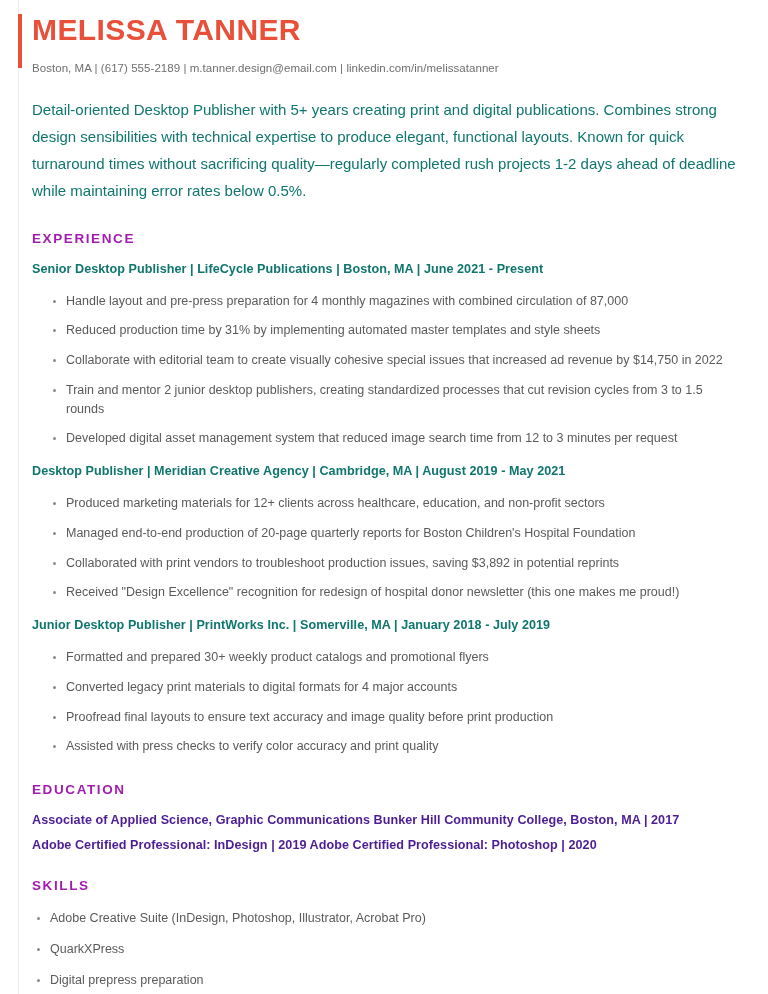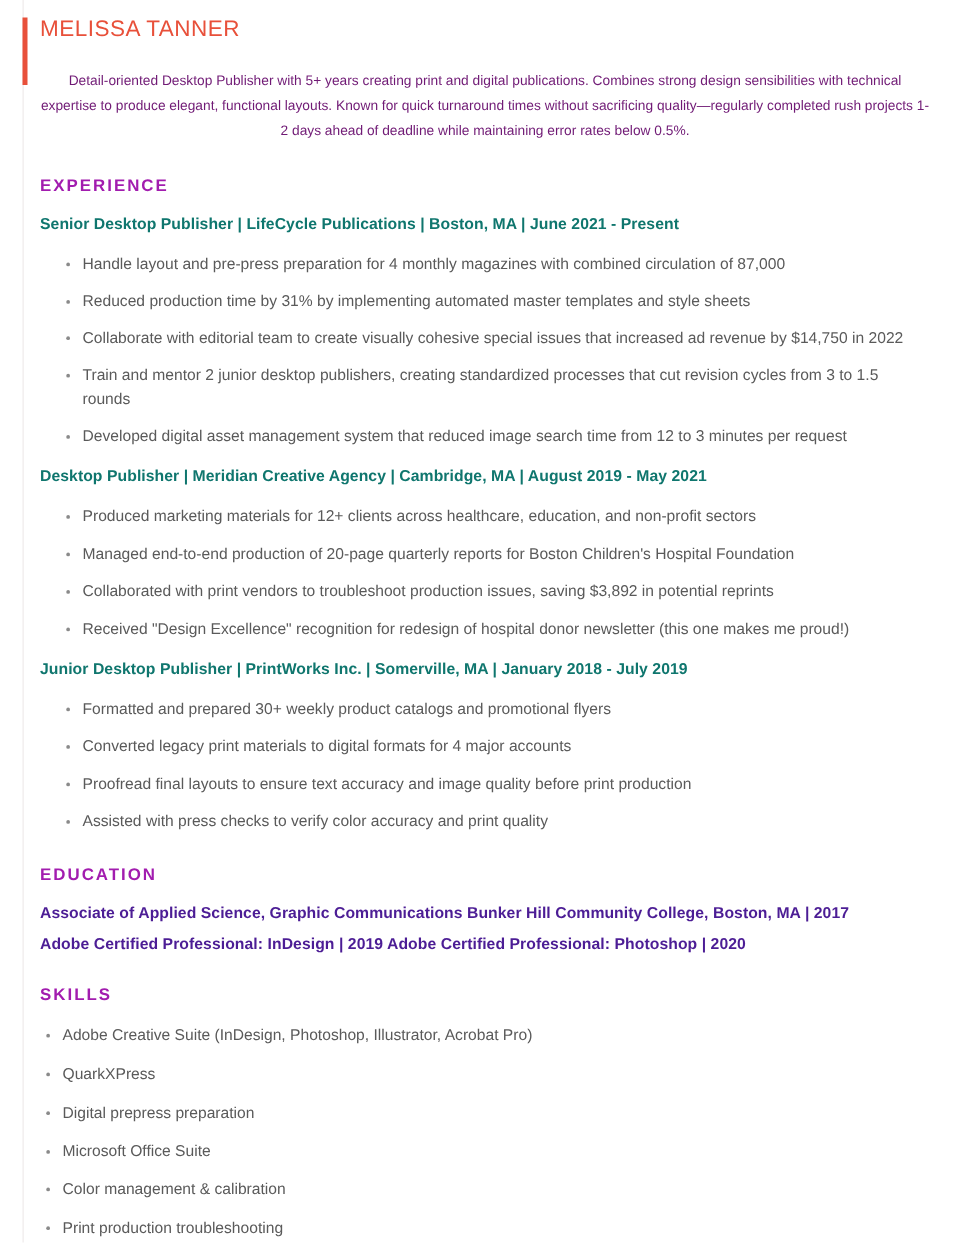--- a/index.html
+++ b/index.html
@@ -41,44 +41,43 @@
   }
   .accent-bar {
     position: absolute;
     left: 0;
     top: 14px;
     width: 4px;
     height: 54px;
     background: #e8503a;
   }
   .name {
-    font-size: 18px;
-    font-weight: normal;
+    font-size: 30px;
+    font-weight: bold;
     color: #e8503a;
     letter-spacing: 0.4px;
     line-height: 1.05;
     margin: 0 0 16px 0;
     font-stretch: condensed;
   }
   .contact {
     font-size: 11.5px;
     color: #6f6f6f;
     margin-top: 12px;
     letter-spacing: 0.05px;
   }
 
   
   .summary {
-    font-size: 11px;
+    font-size: 15px;
     line-height: 1.82;
-    color: #701a75;
+    color: #0f766e;
     margin-top: 22px;
     margin-left: 4px;
     max-width: 712px;
-    text-align: center;
   }
 
   
   .section {
     margin-top: 26px;
     margin-left: 4px;
   }
   .section-title {
     font-size: 13.5px;
     font-weight: bold;
@@ -157,20 +156,21 @@
 </head>
 <body>
 
 <div class="page-rule"></div>
 
 <div class="page">
 
   <div class="header">
     <div class="accent-bar"></div>
     <div class="name">MELISSA TANNER</div>
+    <div class="contact">Boston, MA | (617) 555-2189 | m.tanner.design@email.com | linkedin.com/in/melissatanner</div>
   </div>
 
   <div class="summary">Detail-oriented Desktop Publisher with 5+ years creating print and digital publications. Combines strong design sensibilities with technical expertise to produce elegant, functional layouts. Known for quick turnaround times without sacrificing quality—regularly completed rush projects 1-2 days ahead of deadline while maintaining error rates below 0.5%.</div>
 
   <div class="section">
     <div class="section-title">EXPERIENCE</div>
 
     <div>
       <div class="job-title">Senior Desktop Publisher | LifeCycle Publications | Boston, MA | June 2021 - Present</div>
       <ul class="bullets">

